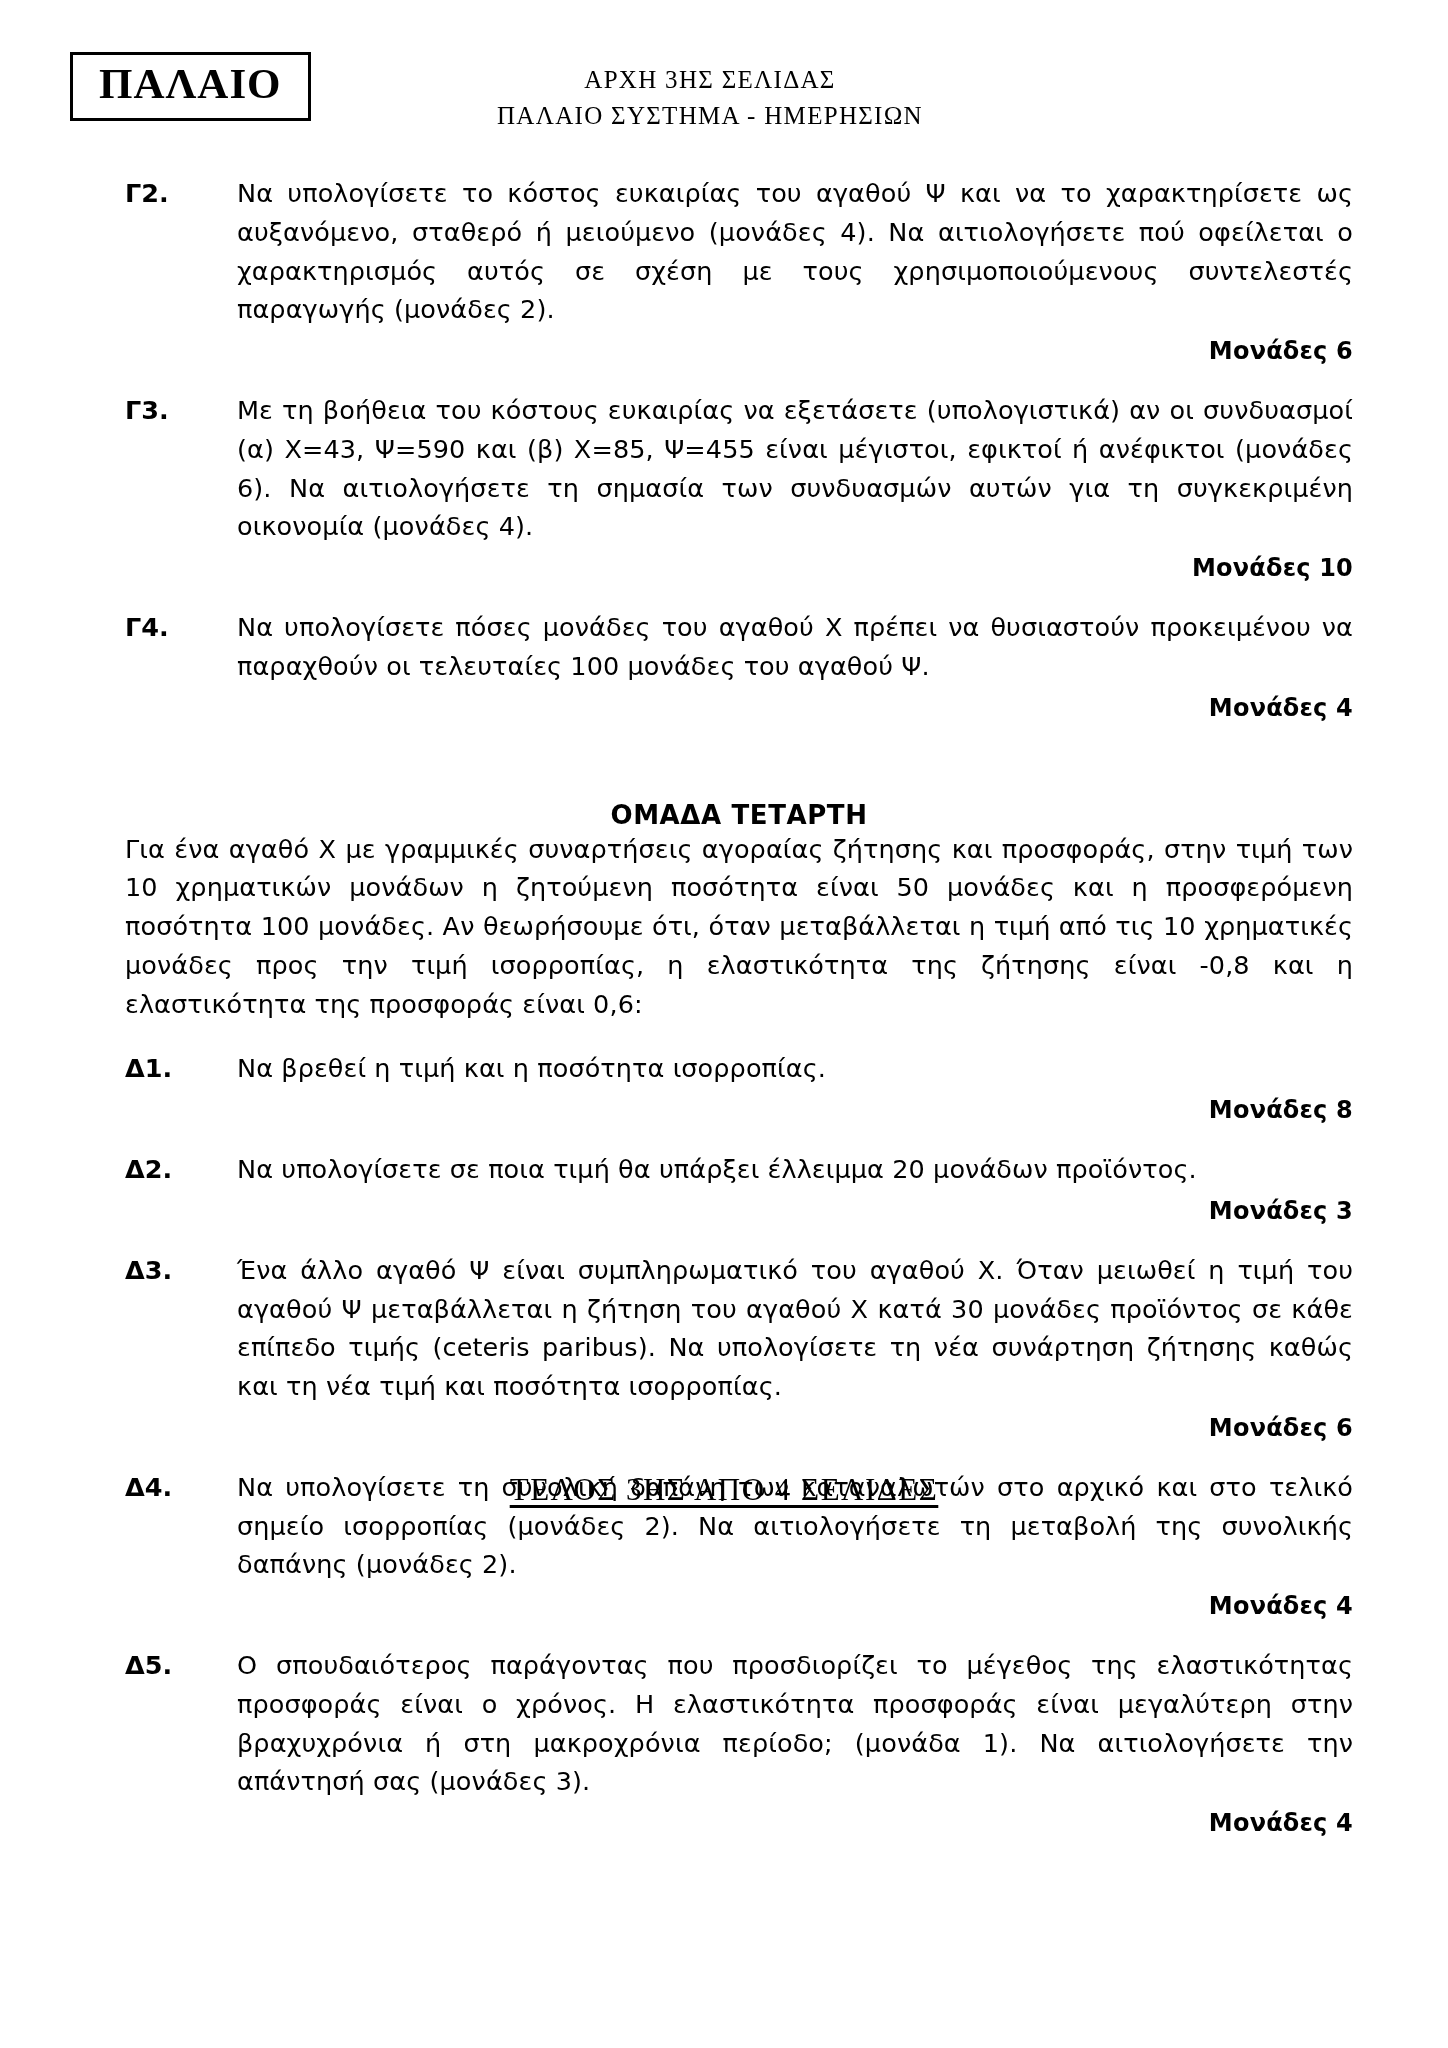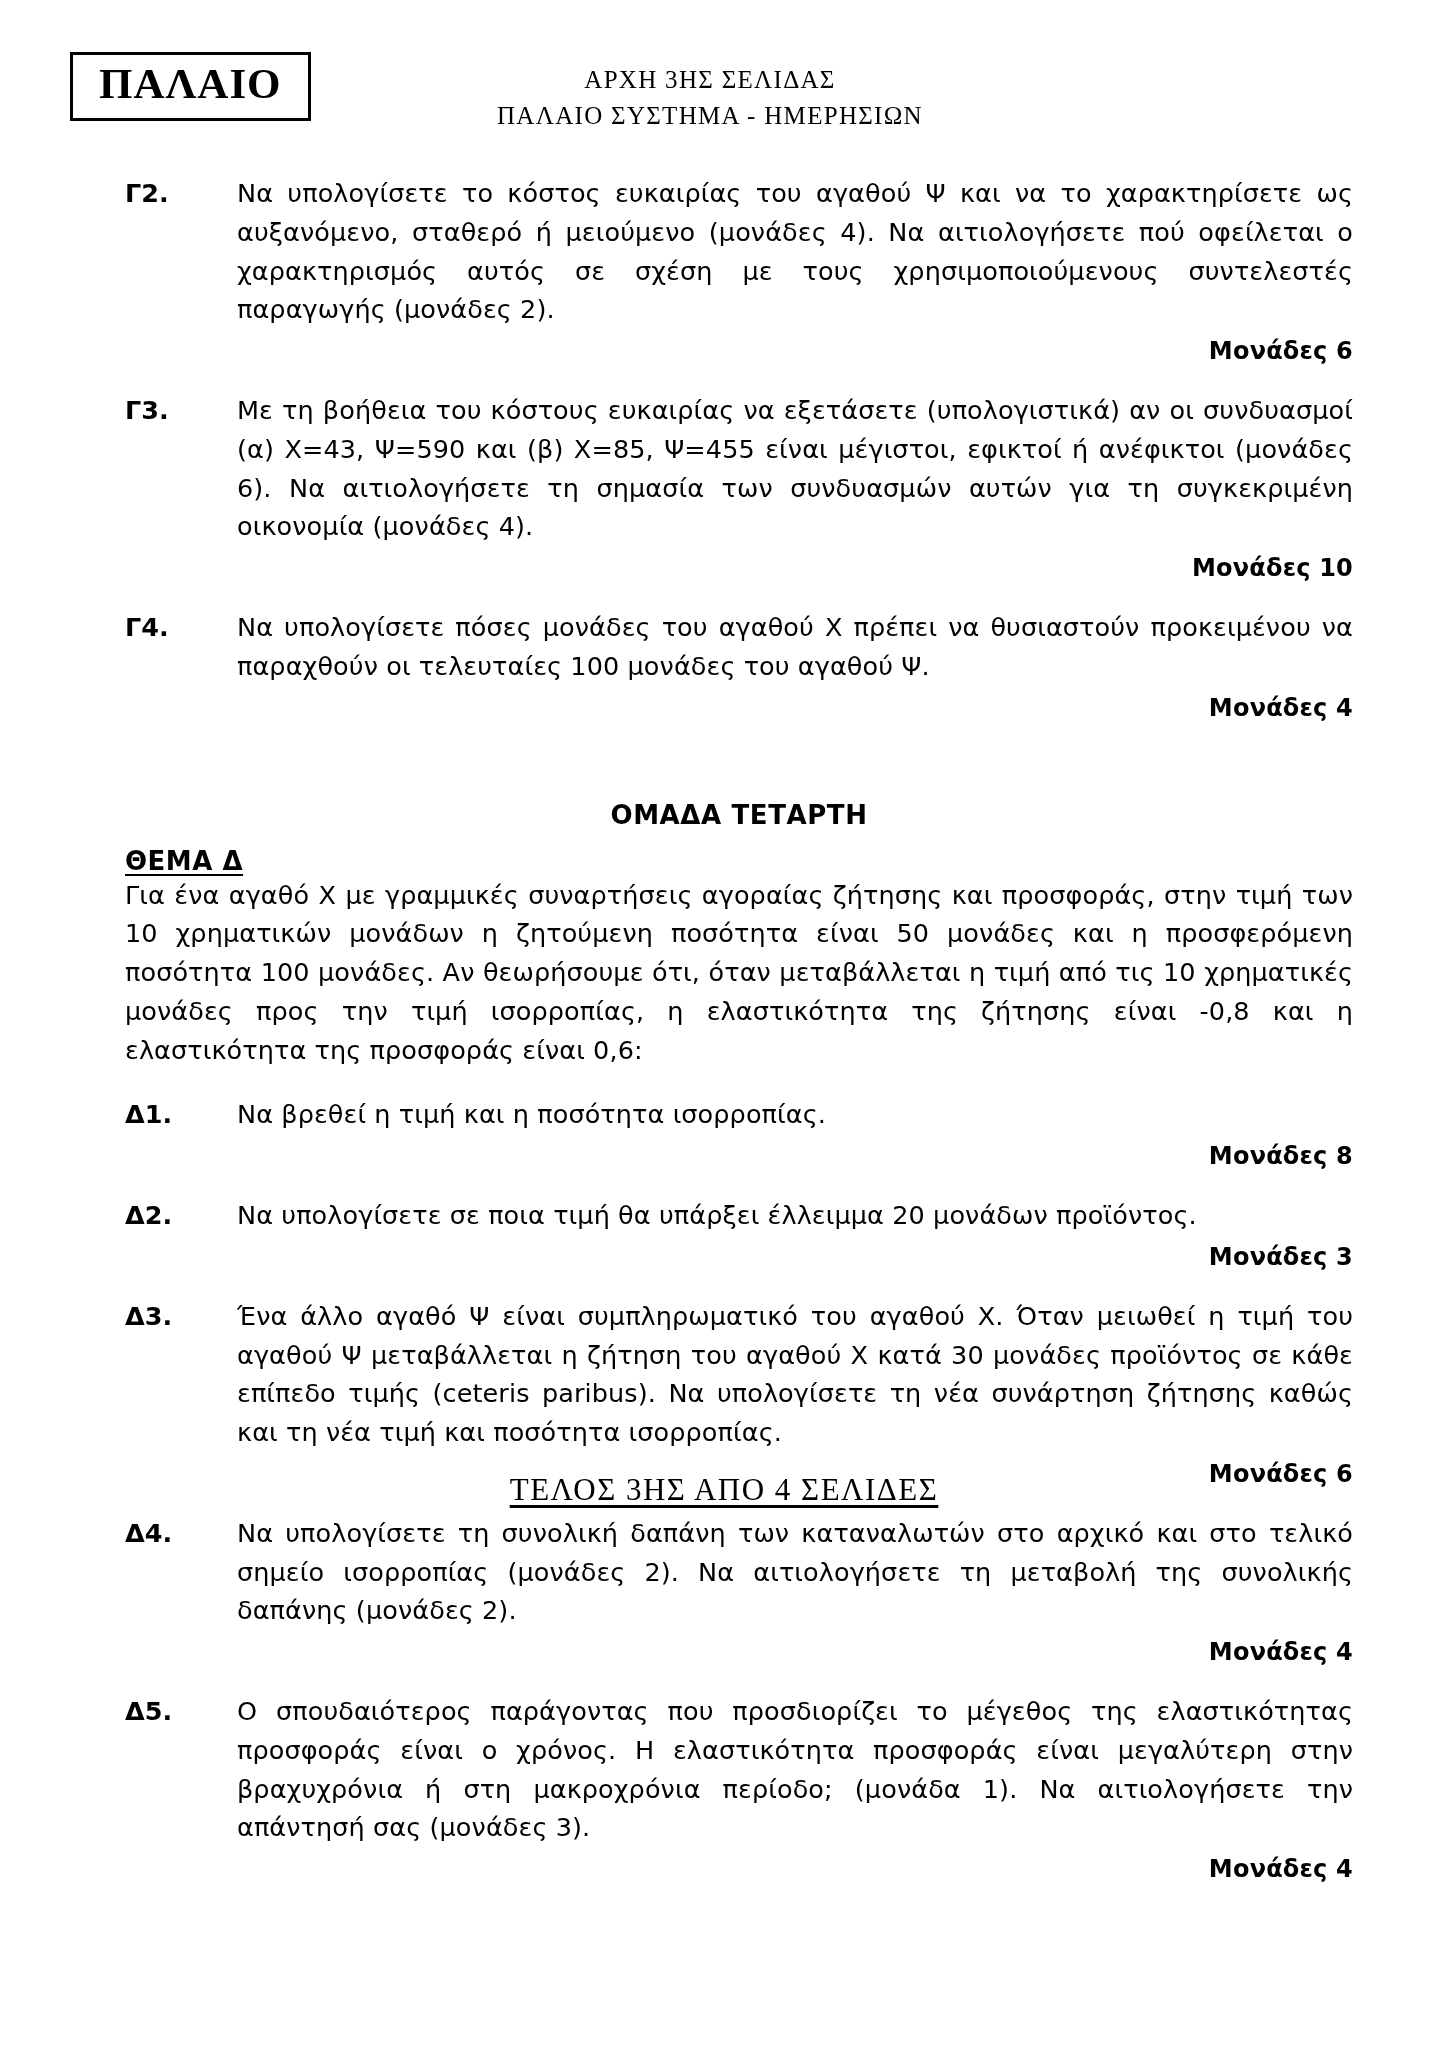--- a/index.html
+++ b/index.html
@@ -179,23 +179,20 @@
         </div>
         <div class="marks">Μονάδες 4</div>
       </div>
 
     </div>
 
     <div class="block">
 
       <div class="group-title">ΟΜΑΔΑ ΤΕΤΑΡΤΗ</div>
 
-      <div>
-        <span class="theme-title">ΘΕΜΑ Δ</span>
-      </div>
 
       <p class="plain intro ragged">Για ένα αγαθό Χ με γραμμικές συναρτήσεις αγοραίας ζήτησης και προσφοράς, στην τιμή των 10 χρηματικών μονάδων η ζητούμενη ποσότητα είναι 50 μονάδες και η προσφερόμενη ποσότητα 100 μονάδες. Αν θεωρήσουμε ότι, όταν μεταβάλλεται η τιμή από τις 10 χρηματικές μονάδες προς την τιμή ισορροπίας, η ελαστικότητα της ζήτησης είναι -0,8 και η ελαστικότητα της προσφοράς είναι 0,6:</p>
 
       <div class="q-row">
         <div class="q-label">Δ1.</div>
         <div class="q-body last-left">
           <p>Να βρεθεί η τιμή και η ποσότητα ισορροπίας.</p>
         </div>
         <div class="marks">Μονάδες 8</div>
       </div>

